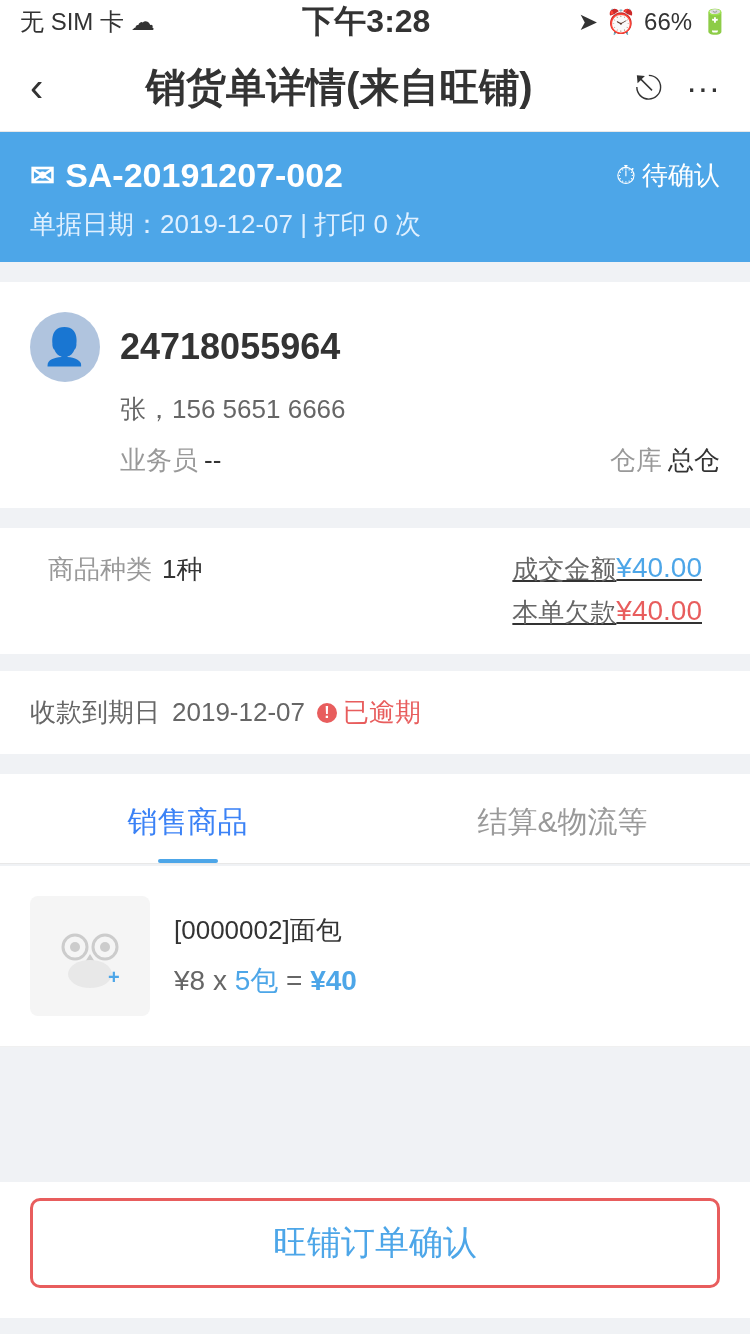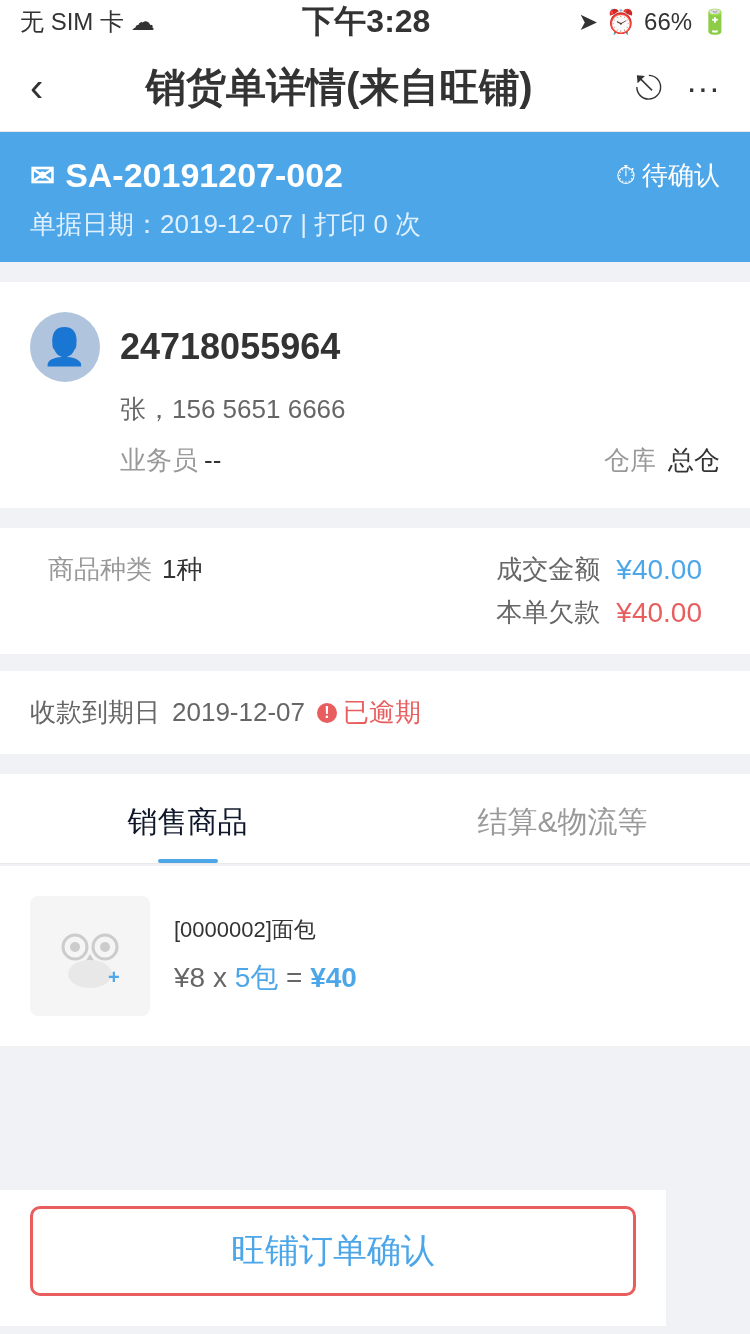--- a/index.html
+++ b/index.html
@@ -115,21 +115,21 @@
     .customer-meta {
       display: flex;
       align-items: center;
       font-size: 26px;
       color: #666;
       margin-left: 90px;
     }
     .meta-label { color: #999; }
     .meta-value { color: #333; margin-left: 6px; }
     .meta-separator { flex: 1; }
-    .warehouse-section { display: flex; align-items: center; gap: 6px; }
+    .warehouse-section { display: flex; align-items: center; }
 
     
     .summary-card {
       background: #fff;
       padding: 24px 48px;
       margin-top: 20px;
       display: flex;
       align-items: flex-start;
     }
     .summary-left {
@@ -142,23 +142,23 @@
     .summary-left .label { color: #999; }
     .summary-left .value { color: #333; margin-left: 10px; }
     .summary-right {
       display: flex;
       flex-direction: column;
       align-items: flex-end;
       gap: 8px;
     }
     .summary-row {
       display: flex;
-      align-items: center;
-      gap: 16px;
-      font-size: 26px;
+      gap: 0;
+      font-size: 26px;
+      text-decoration: underline;
     }
     .summary-row .label { color: #666; }
     .summary-row .amount { color: #4da6e8; font-size: 28px; font-weight: 500; }
     .summary-row .amount-red { color: #e85d5d; font-size: 28px; font-weight: 500; }
 
     
     .due-date-card {
       background: #fff;
       padding: 24px 30px;
       margin-top: 17px;
@@ -198,21 +198,21 @@
     .tab {
       flex: 1;
       text-align: center;
       padding: 28px 0 20px 0;
       font-size: 30px;
       color: #999;
       cursor: pointer;
       position: relative;
     }
     .tab.active {
-      color: #0f172a;
+      color: #3b82f6;
     }
     .tab.active::after {
       content: '';
       position: absolute;
       bottom: 0;
       left: 50%;
       transform: translateX(-50%);
       width: 60px;
       height: 4px;
       background: #4da6e8;
@@ -244,43 +244,43 @@
     }
     .owl-logo {
       font-size: 40px;
       color: #ccc;
       text-align: center;
     }
     .product-info {
       flex: 1;
     }
     .product-name {
-      font-size: 22px;
+      font-size: 26px;
       color: #333;
       margin-bottom: 14px;
     }
     .product-price {
       font-size: 28px;
       color: #666;
     }
     .product-price .highlight { color: #4da6e8; }
     .product-price .total { color: #4da6e8; font-weight: 600; }
 
     
     .content-spacer {
       background: #f0f2f5;
       height: 200px;
     }
 
     
     .bottom-bar {
       position: fixed;
-      bottom: 8px;
+      bottom: 16px;
       left: 0;
-      width: 666px;
+      width: 750px;
       background: #fff;
       padding: 16px 30px 30px 30px;
     }
     .confirm-btn {
       width: 100%;
       height: 90px;
       border: 3px solid #e85d5d;
       background: #fff;
       border-radius: 10px;
       font-size: 34px;

